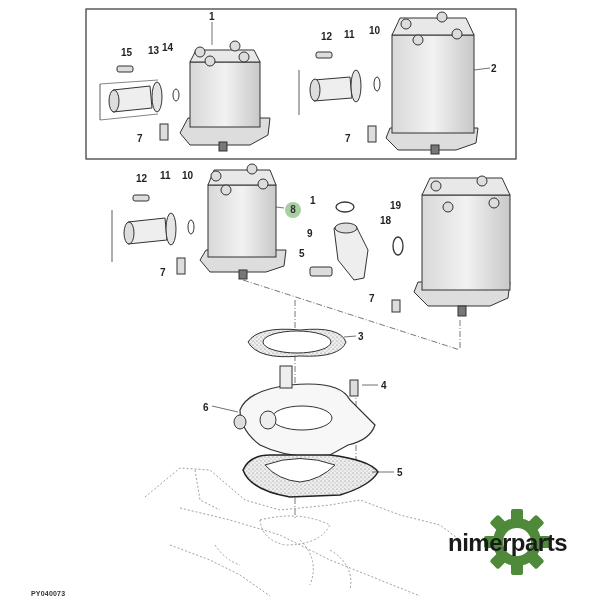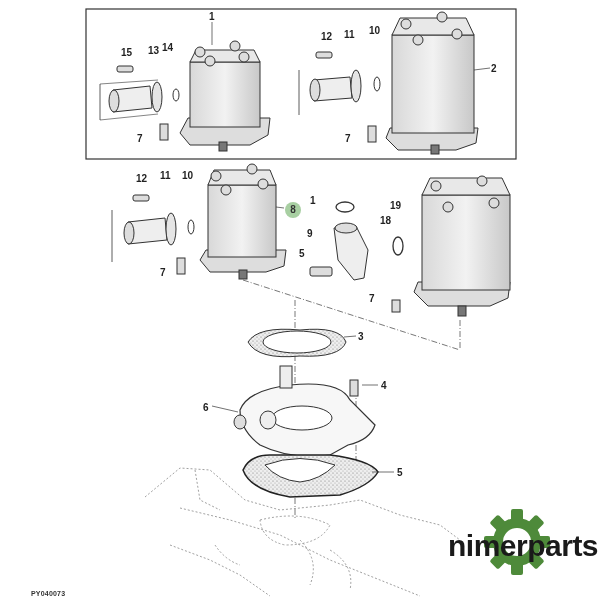--- a/index.html
+++ b/index.html
@@ -2,21 +2,21 @@
 <html><head>
 <meta charset="utf-8">
 <style>
   html, body { margin: 0; padding: 0; background: #ffffff; }
   body { width: 600px; height: 600px; position: relative; overflow: hidden; font-family: "Liberation Sans", sans-serif; }
   #diagram { position: absolute; left: 0; top: 0; width: 600px; height: 600px; }
   .callout { position: absolute; font-size: 10px; font-weight: bold; color: #222; line-height: 10px; }
   .highlight-badge { position: absolute; width: 16px; height: 16px; border-radius: 50%; background: #a8cfa2; color: #333; font-size: 10px; font-weight: bold; text-align: center; line-height: 16px; }
   .figure-id { position: absolute; left: 31px; top: 590px; font-size: 7px; font-weight: bold; color: #333; letter-spacing: 0.2px; }
   .logo { position: absolute; left: 440px; top: 507px; width: 150px; height: 70px; }
-  .logo-text { position: absolute; left: 8px; top: 22px; font-size: 30px; font-weight: bold; color: #1a1a1a; letter-spacing: -0.5px; }
+  .logo-text { position: absolute; left: 8px; top: 22px; font-size: 24px; font-weight: bold; color: #1a1a1a; letter-spacing: -0.5px; }
 </style>
 </head>
 <body>
 
 <svg id="diagram" viewBox="0 0 600 600" xmlns="http://www.w3.org/2000/svg">
   <defs>
     <pattern id="stipple" width="4" height="4" patternUnits="userSpaceOnUse">
       <rect width="4" height="4" fill="#eeeeee"></rect>
       <circle cx="1" cy="1" r="0.6" fill="#777"></circle>
       <circle cx="3" cy="3" r="0.5" fill="#999"></circle>

